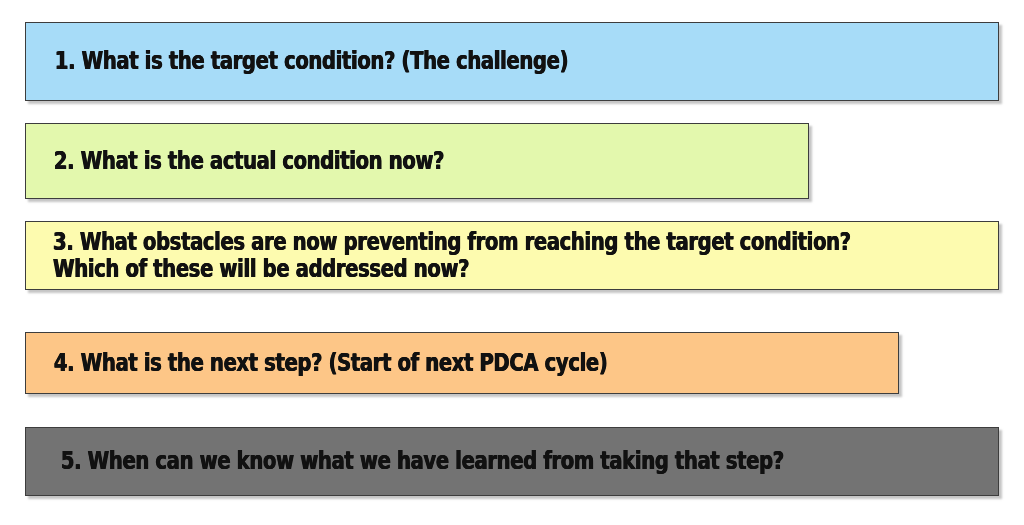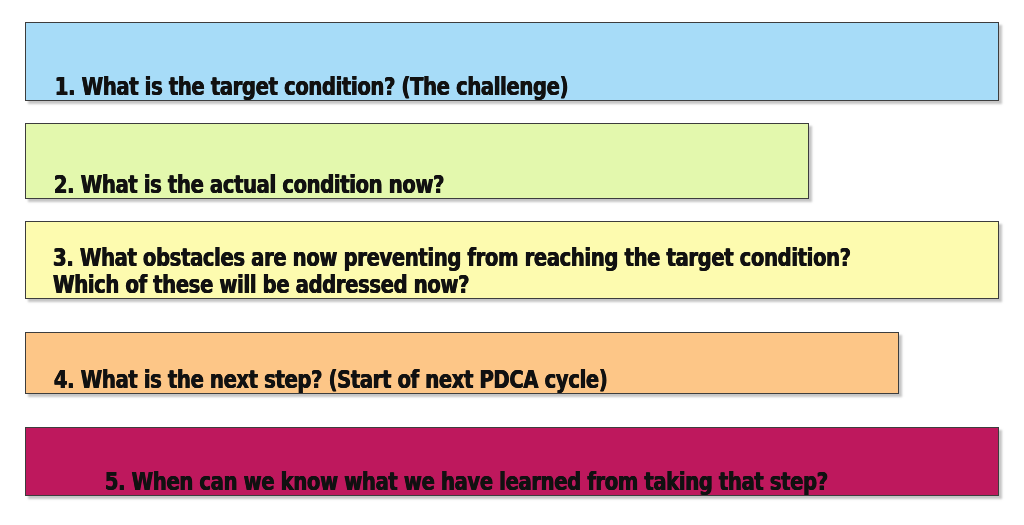--- a/index.html
+++ b/index.html
@@ -21,40 +21,40 @@
     background: #ffffff;
   }
 
   .question-bar {
     position: absolute;
     box-sizing: border-box;
     border: 1.5px solid #3d3d3d;
     box-shadow: 3px 3px 2px rgba(150,150,150,0.55);
     display: flex;
     flex-direction: column;
-    justify-content: flex-end;
+    justify-content: center;
   }
 
   .bar-text {
     font-family: "DejaVu Sans Condensed", "Liberation Sans Narrow", "Liberation Sans", sans-serif;
     font-weight: bold;
     font-size: 25px;
     line-height: 1.06;
     color: #111111;
     letter-spacing: -0.4px;
     transform: scaleX(0.87);
     transform-origin: left center;
     white-space: nowrap;
     text-shadow: 0.5px 0 0 #111111, -0.4px 0 0 #111111;
   }
 
   
   #bar-1 { left: 25px;  top: 22px;  width: 974px; height: 79px; }
   #bar-2 { left: 25px;  top: 123px; width: 784px; height: 76px; }
-  #bar-3 { left: 25px;  top: 221px; width: 974px; height: 78px; }
+  #bar-3 { left: 25px;  top: 221px; width: 974px; height: 69px; }
   #bar-4 { left: 25px;  top: 332px; width: 874px; height: 62px; }
   #bar-5 { left: 25px;  top: 427px; width: 974px; height: 69px; }
 
   #bar-1 .bar-text { padding-left: 33px; }
   #bar-2 .bar-text { padding-left: 32px; }
   #bar-3 .bar-text { padding-left: 31px; }
   #bar-4 .bar-text { padding-left: 32px; }
   #bar-5 .bar-text { padding-left: 40px; }
 </style>
 </head>
@@ -72,17 +72,17 @@
 
   <div class="question-bar" id="bar-3" style="background-color: rgb(253, 251, 175); border-color: rgb(61, 61, 61);">
     <div class="bar-text" style="color: rgb(17, 17, 17);">3. What obstacles are now preventing from reaching the target condition?</div>
     <div class="bar-text" style="color: rgb(17, 17, 17);">Which of these will be addressed now?</div>
   </div>
 
   <div class="question-bar" id="bar-4" style="background-color: rgb(253, 198, 135); border-color: rgb(61, 61, 61);">
     <div class="bar-text" style="color: rgb(17, 17, 17);">4. What is the next step? (Start of next PDCA cycle)</div>
   </div>
 
-  <div class="question-bar" id="bar-5" style="background-color: #be185d; border-color: rgb(61, 61, 61); padding-left: 44px;">
+  <div class="question-bar" id="bar-5" style="background-color: #737373; border-color: rgb(61, 61, 61);">
     <div class="bar-text" style="color: rgb(17, 17, 17);">5. When can we know what we have learned from taking that step?</div>
   </div>
 
 </div>
 
 </body></html>

